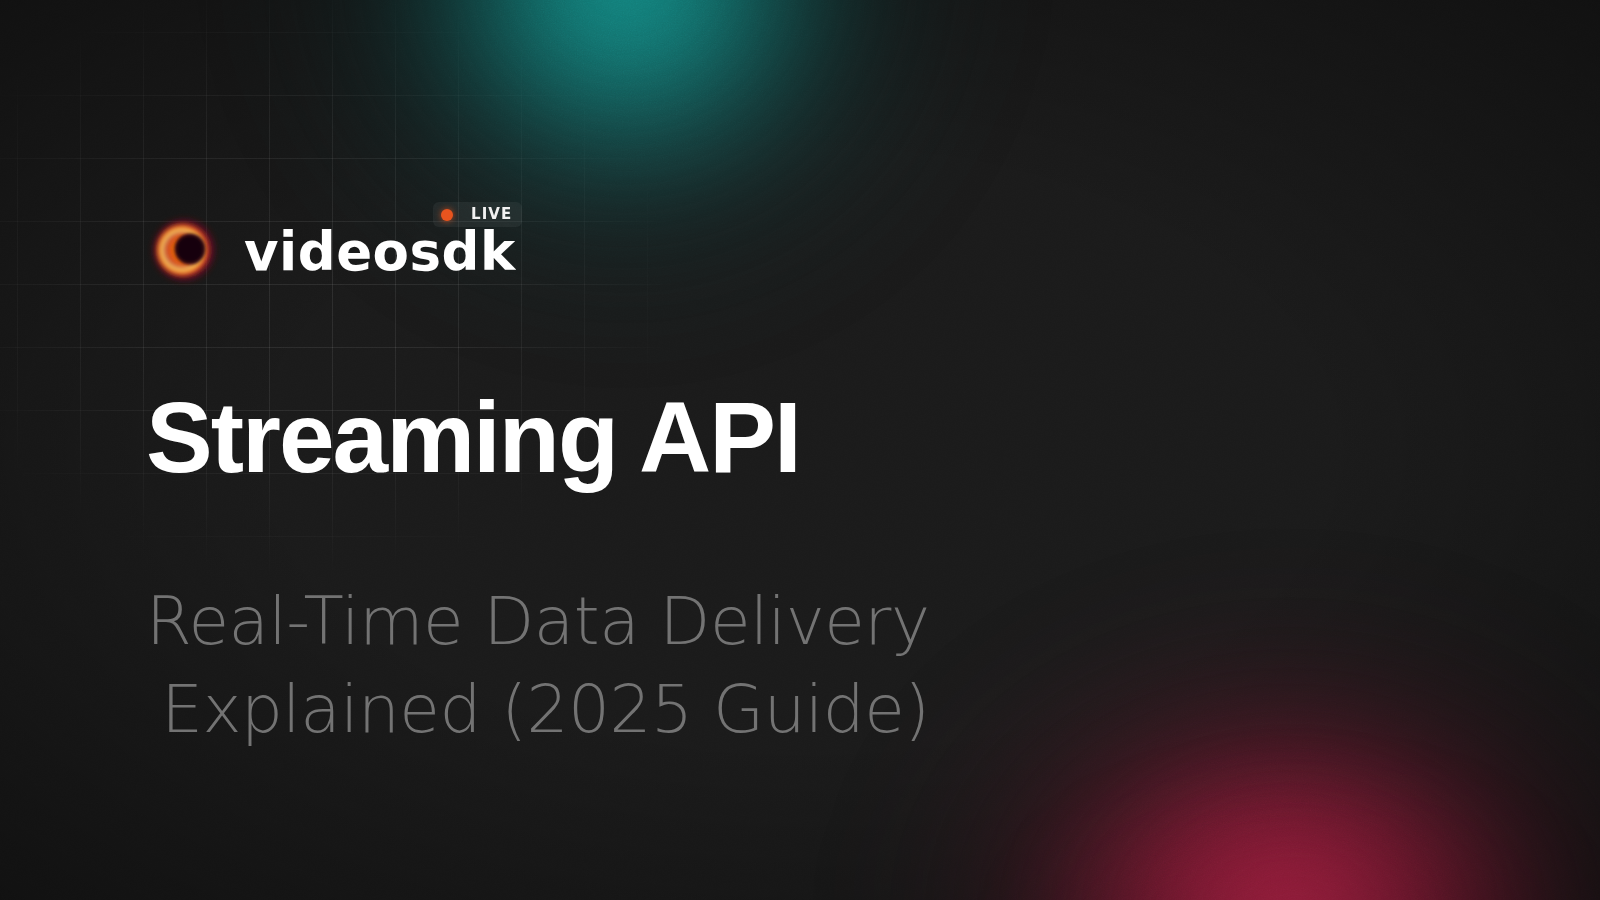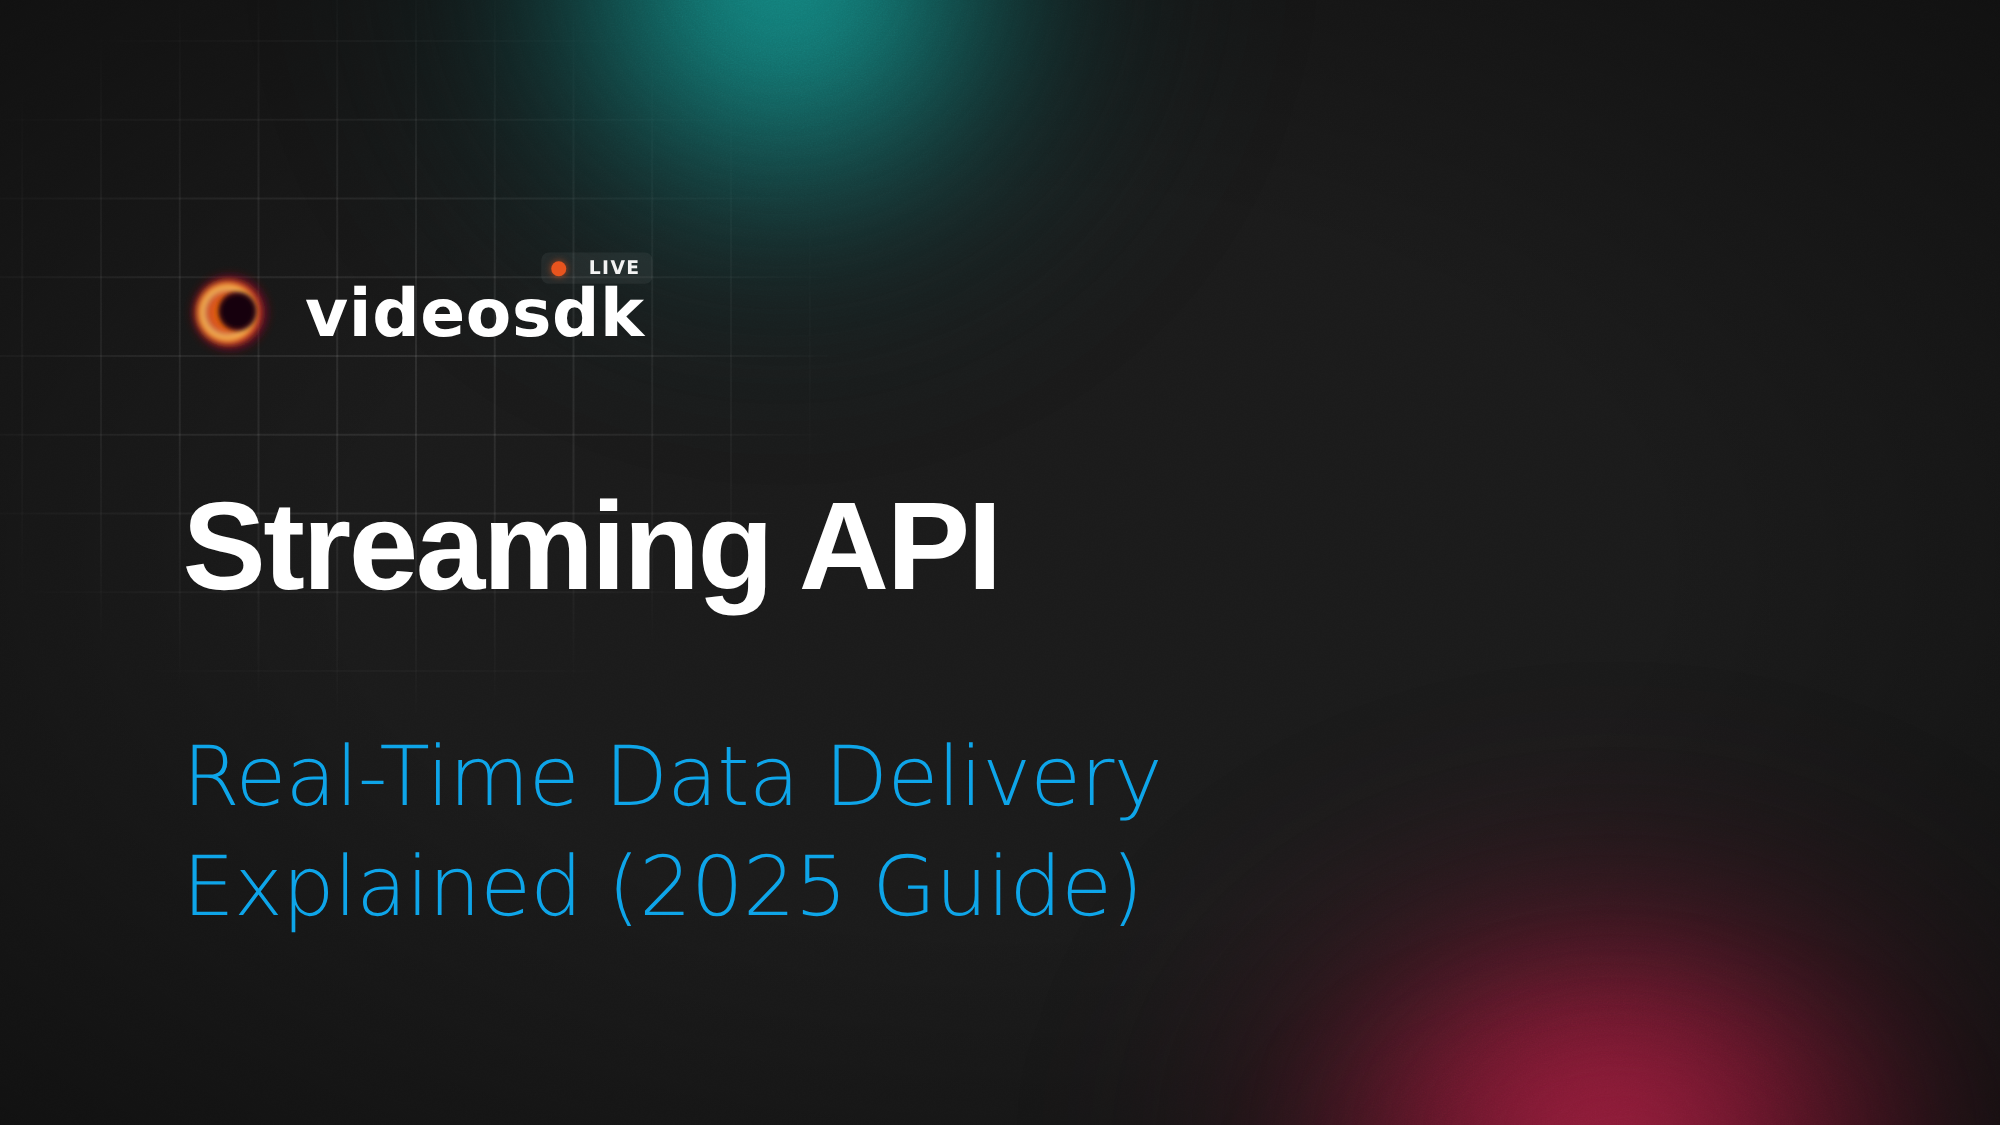--- a/index.html
+++ b/index.html
@@ -200,22 +200,23 @@
 
   .subhead {
     position: absolute;
     left: 146px;
     top: 512px;
     font-family: "DejaVu Sans", sans-serif;
     font-weight: 300;
     font-size: 66px;
     letter-spacing: -0.5px;
     line-height: 1.33;
-    color: #0ea5e9;
+    color: #737373;
     white-space: pre-line;
+    text-align: right;
   }
 </style>
 </head>
 <body>
 
 <div class="canvas">
 
   <div class="bg-base"></div>
 
   <div class="bg-grid"></div>

